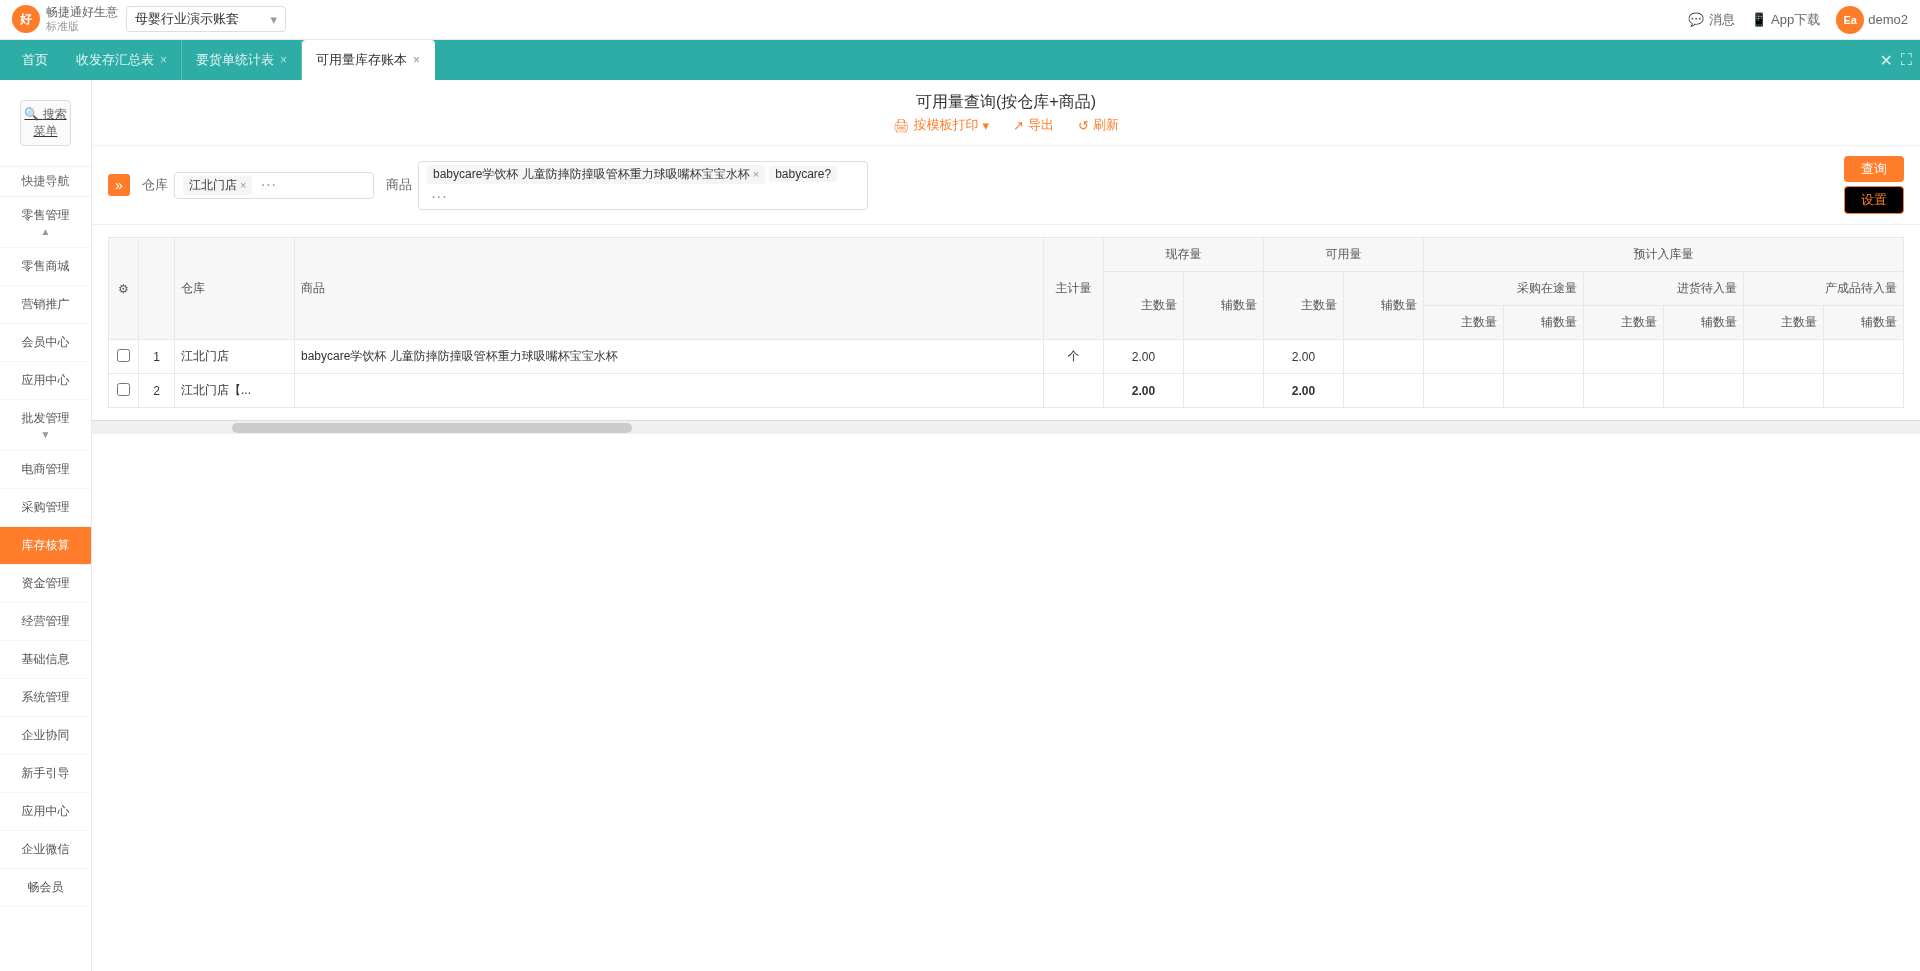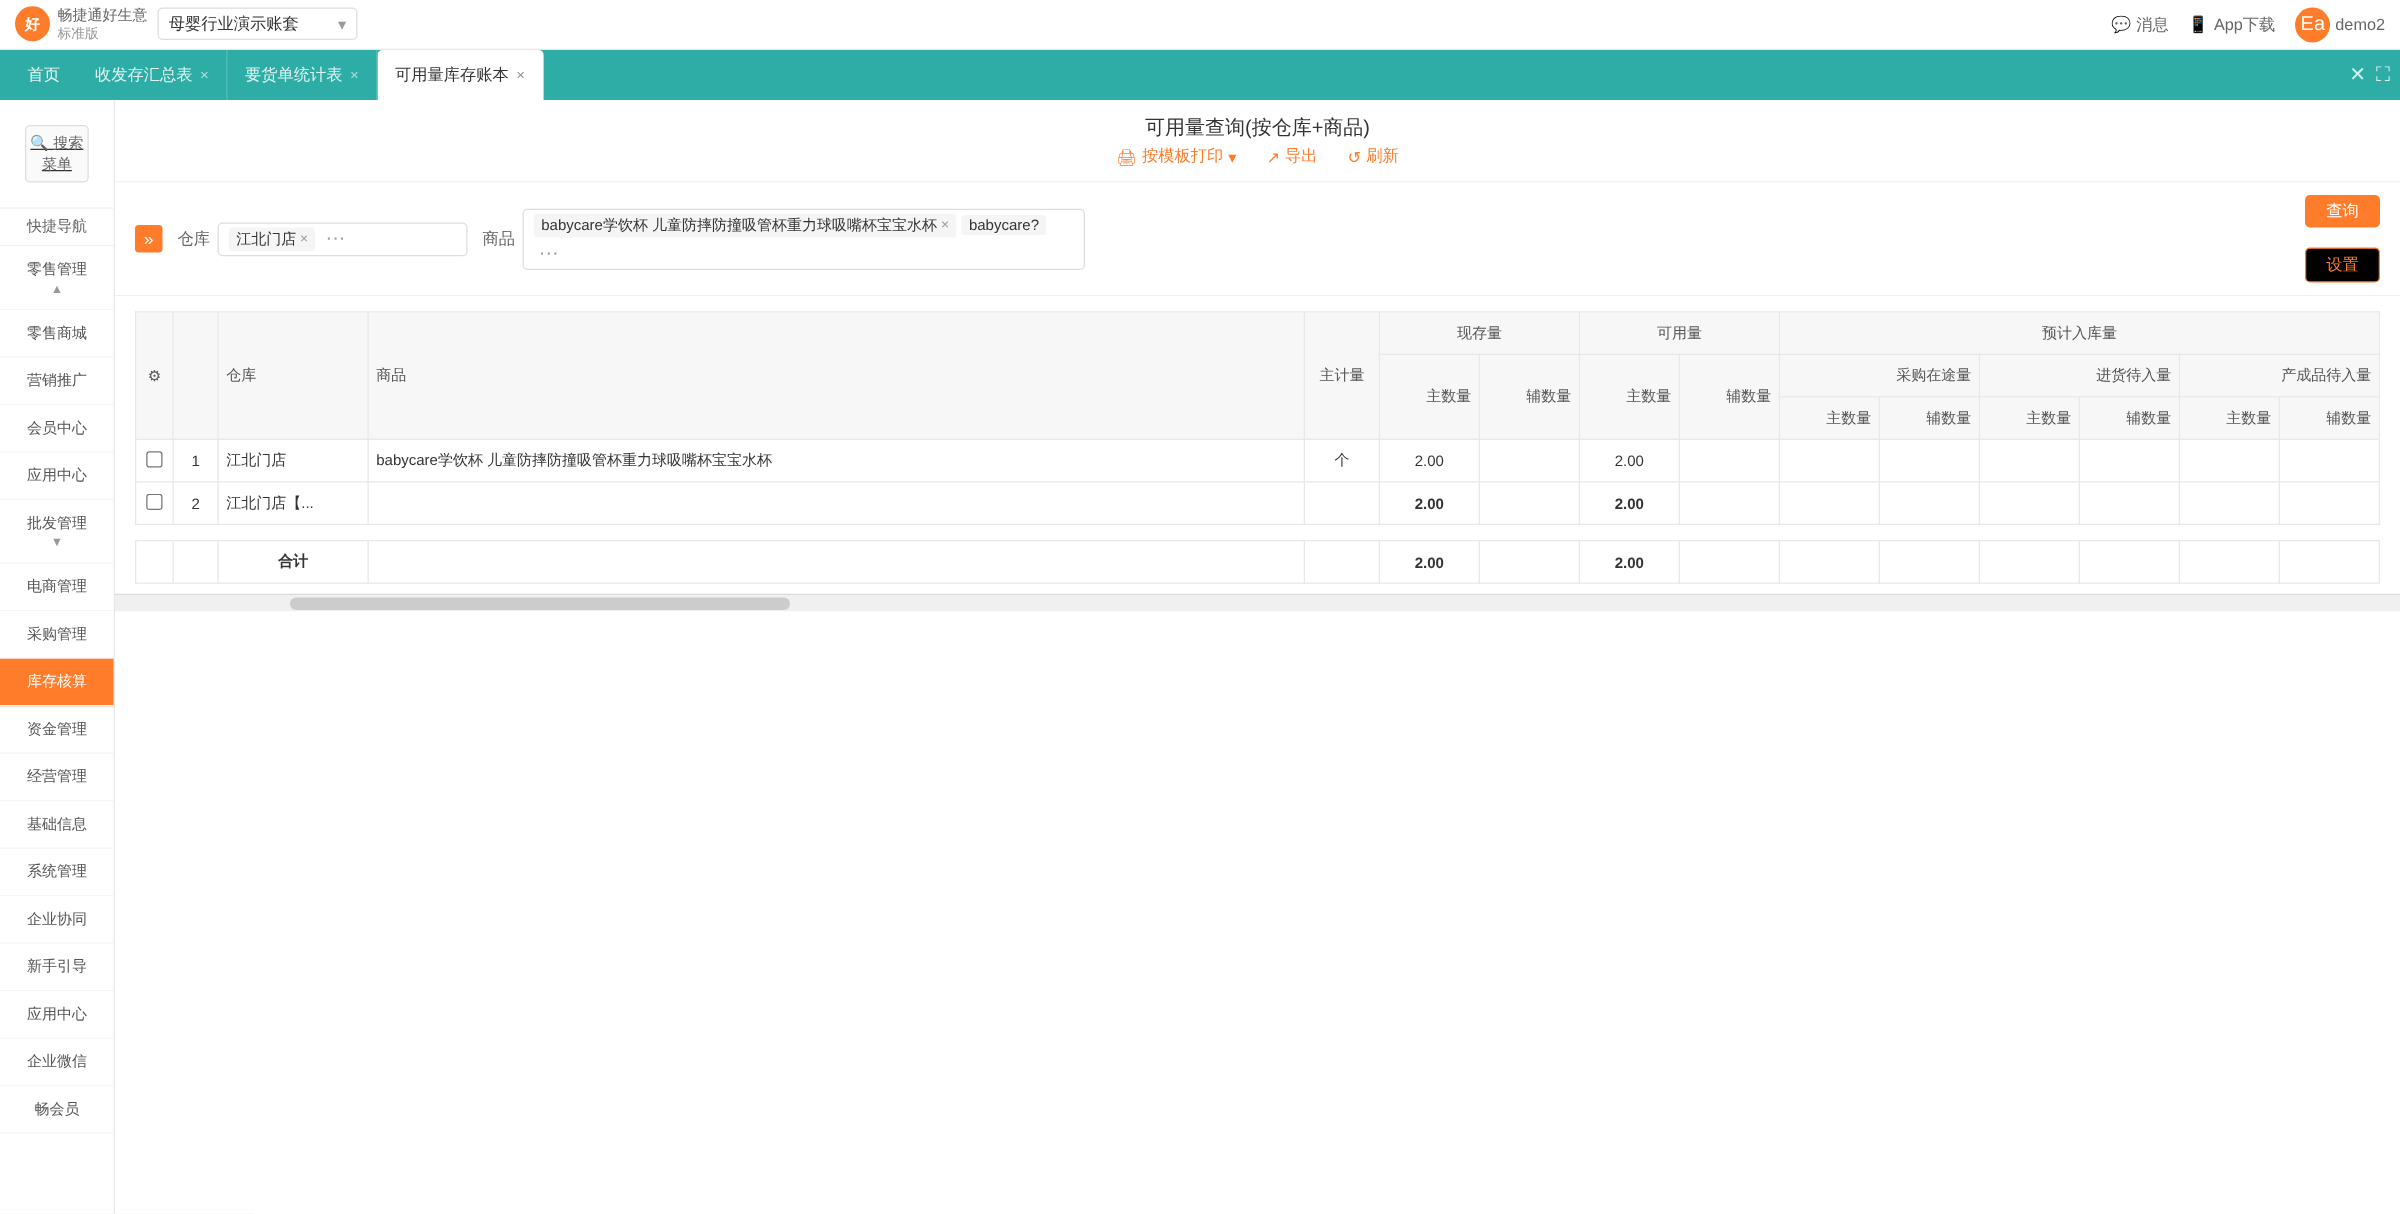--- a/index.html
+++ b/index.html
@@ -68,21 +68,22 @@
     }
     .avatar {
       width: 28px;
       height: 28px;
       border-radius: 50%;
       background: #ff7c2a;
       display: flex;
       align-items: center;
       justify-content: center;
       color: white;
-      font-size: 16px;
+      font-size: 11px;
+      font-weight: bold;
     }
 
     
     .nav-tabs-bar {
       height: 40px;
       background: #2eada6;
       display: flex;
       align-items: center;
       padding: 0 8px;
       flex-shrink: 0;
@@ -292,21 +293,21 @@
       border-radius: 3px;
       padding: 1px 6px;
       font-size: 12px;
       color: #333;
     }
     .filter-tag .remove { color: #999; cursor: pointer; font-size: 11px; }
     .filter-dots { color: #999; font-size: 16px; margin-left: 4px; cursor: pointer; }
     .filter-buttons {
       display: flex;
       flex-direction: column;
-      gap: 16px;
+      gap: 4px;
       margin-left: auto;
     }
     .btn-primary {
       background: #ff7c2a;
       color: #fff;
       border: none;
       border-radius: 4px;
       padding: 4px 16px;
       cursor: pointer;
       font-size: 13px;
@@ -622,43 +623,20 @@
               <td></td>
               <td></td>
               <td></td>
               <td></td>
               <td></td>
             </tr>
           </tbody>
         </table>
       </div>
 
-      <div style="padding: 0 16px 8px; background:#fff;">
-        <table style="width:100%; border-collapse:collapse; font-size:12px;">
-          <tbody>
-              <tr style="background:#fef9f0;">
-            <td style="width:30px; border:1px solid #e8e8e8; padding:8px 6px;"></td>
-            <td style="width:36px; border:1px solid #e8e8e8; padding:8px 6px;"></td>
-            <td style="width:120px; border:1px solid #e8e8e8; padding:8px 6px; font-weight:600;">合计</td>
-            <td style="border:1px solid #e8e8e8; padding:8px 6px;"></td>
-            <td style="width:60px; border:1px solid #e8e8e8; padding:8px 6px;"></td>
-            <td style="width:80px; border:1px solid #e8e8e8; padding:8px 6px; text-align:center; font-weight:600;">2.00</td>
-            <td style="width:80px; border:1px solid #e8e8e8; padding:8px 6px;"></td>
-            <td style="width:80px; border:1px solid #e8e8e8; padding:8px 6px; text-align:center; font-weight:600;">2.00</td>
-            <td style="width:80px; border:1px solid #e8e8e8; padding:8px 6px;"></td>
-            <td style="width:80px; border:1px solid #e8e8e8; padding:8px 6px;"></td>
-            <td style="width:80px; border:1px solid #e8e8e8; padding:8px 6px;"></td>
-            <td style="width:80px; border:1px solid #e8e8e8; padding:8px 6px;"></td>
-            <td style="width:80px; border:1px solid #e8e8e8; padding:8px 6px;"></td>
-            <td style="width:80px; border:1px solid #e8e8e8; padding:8px 6px;"></td>
-            <td style="width:80px; border:1px solid #e8e8e8; padding:8px 6px;"></td>
-          </tr>
-        </tbody>
-          </table>
-      </div>
 
       <div class="bottom-scroll">
         <div class="scroll-thumb"></div>
       </div>
 
     </div>
   </div>
 </div>
 
 </body></html>

